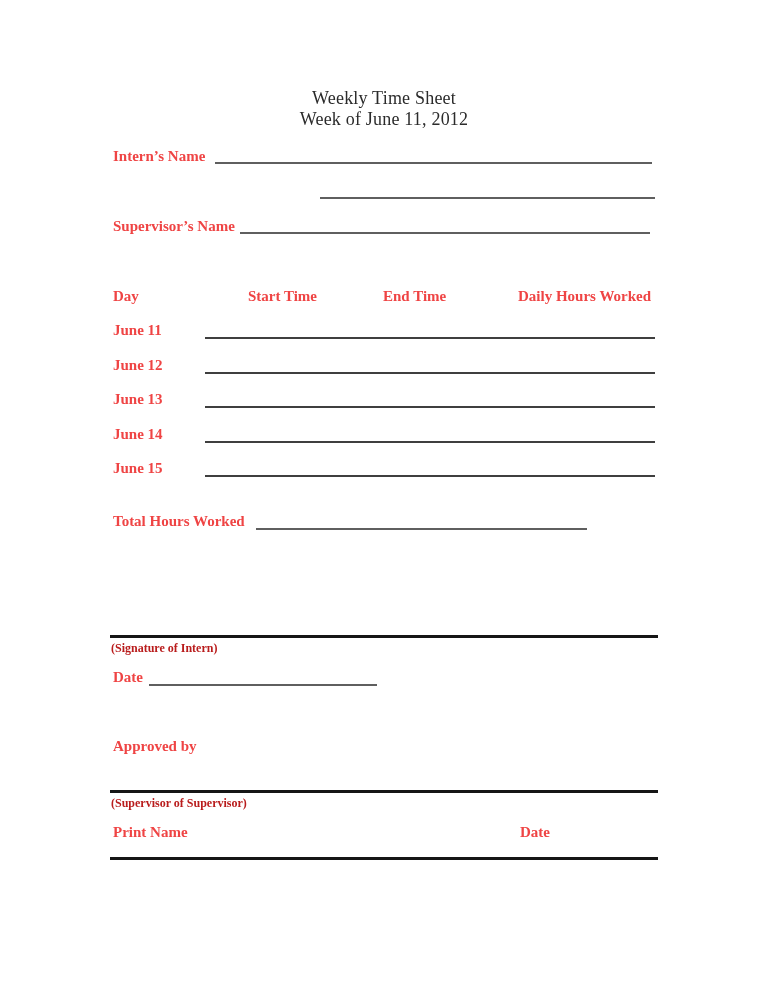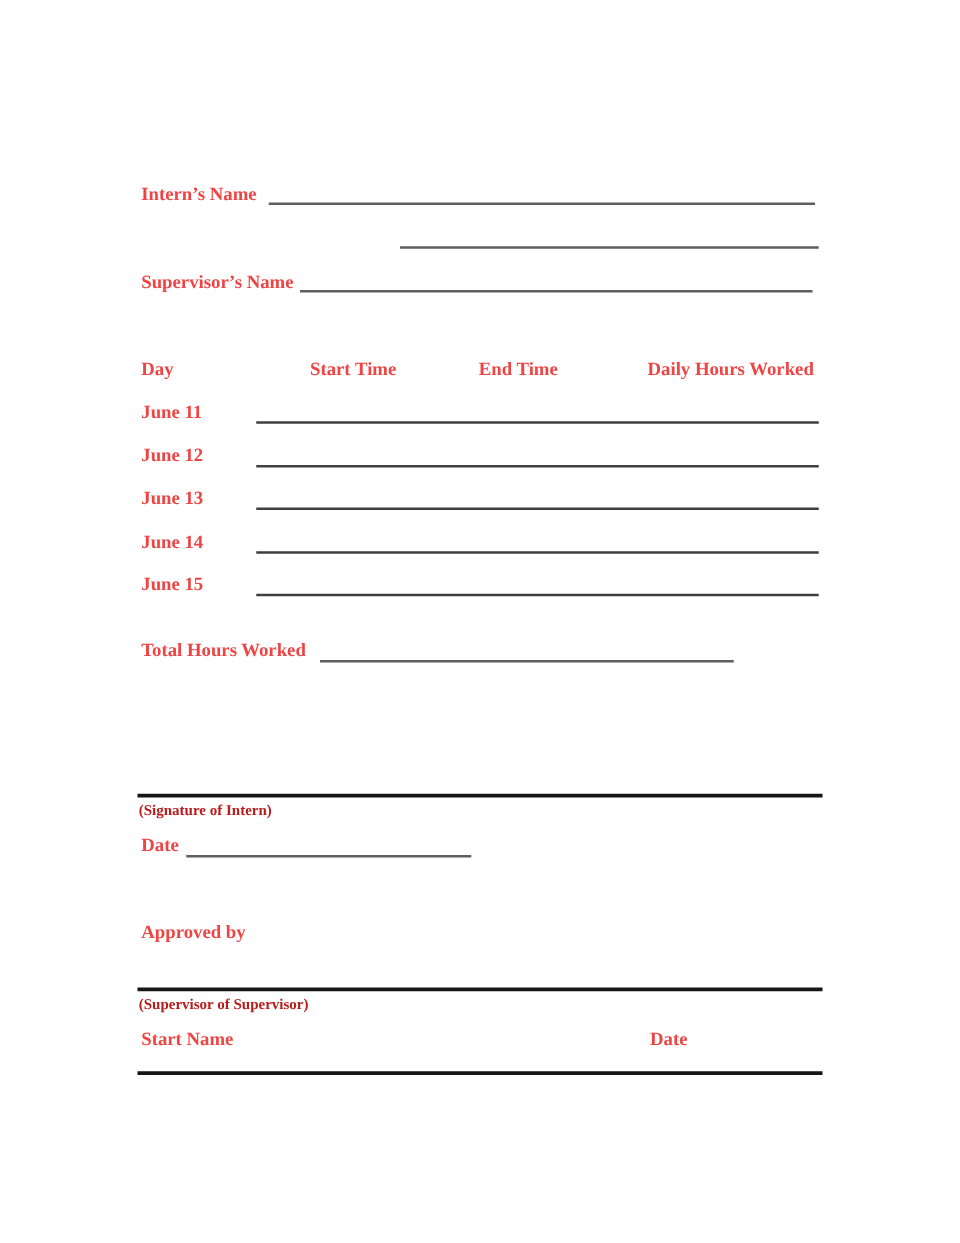--- a/index.html
+++ b/index.html
@@ -49,20 +49,22 @@
   .sig-line {
     height: 3px;
     background: #161616;
   }
 </style>
 </head>
 <body>
 
 <div class="page">
 
+  <div class="abs title-line" style="top:88px;">Weekly Time Sheet</div>
+  <div class="abs title-line" style="top:109px;">Week of June 11, 2012</div>
 
   <div class="abs label" style="left:113px; top:148px;">Intern’s Name</div>
   <div class="abs fill-line" style="left:215px; top:162px; width:437px;"></div>
 
   <div class="abs fill-line" style="left:320px; top:197px; width:335px;"></div>
 
   <div class="abs label" style="left:113px; top:218px;">Supervisor’s Name</div>
   <div class="abs fill-line" style="left:240px; top:232px; width:410px;"></div>
 
   <div class="abs label" style="left:113px; top:288px;">Day</div>
@@ -99,18 +101,18 @@
   <div class="abs caption" style="left:111px; top:641px;">(Signature of Intern)</div>
 
   <div class="abs label" style="left:113px; top:669px;">Date</div>
   <div class="abs fill-line" style="left:149px; top:684px; width:228px;"></div>
 
   <div class="abs label" style="left:113px; top:738px;">Approved by</div>
 
   <div class="abs sig-line" style="left:110px; top:790px; width:548px;"></div>
   <div class="abs caption" style="left:111px; top:796px;">(Supervisor of Supervisor)</div>
 
-  <div class="abs label" style="left:113px; top:824px;">Start Name</div>
+  <div class="abs label" style="left:113px; top:824px;">Print Name</div>
   <div class="abs label" style="left:520px; top:824px;">Date</div>
 
   <div class="abs sig-line" style="left:110px; top:857px; width:548px;"></div>
 
 </div>
 
 </body></html>

